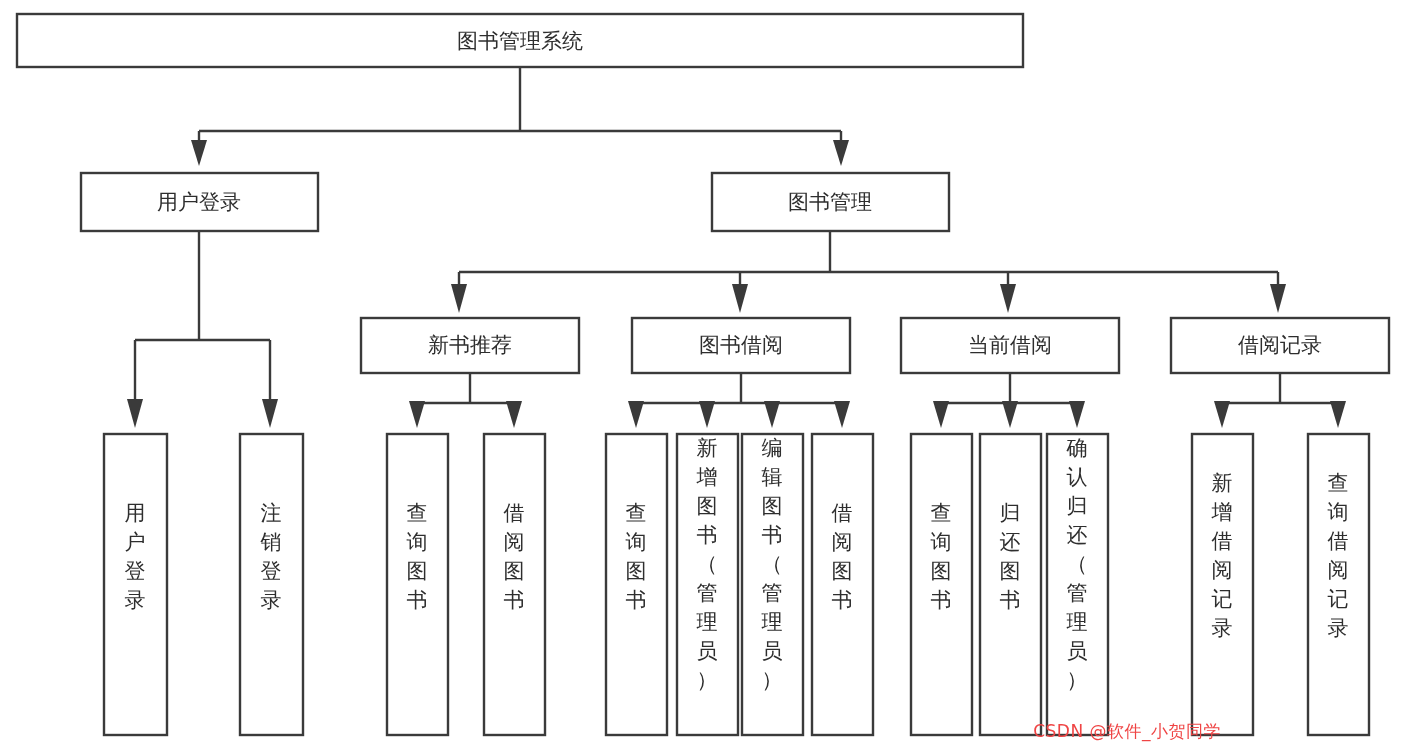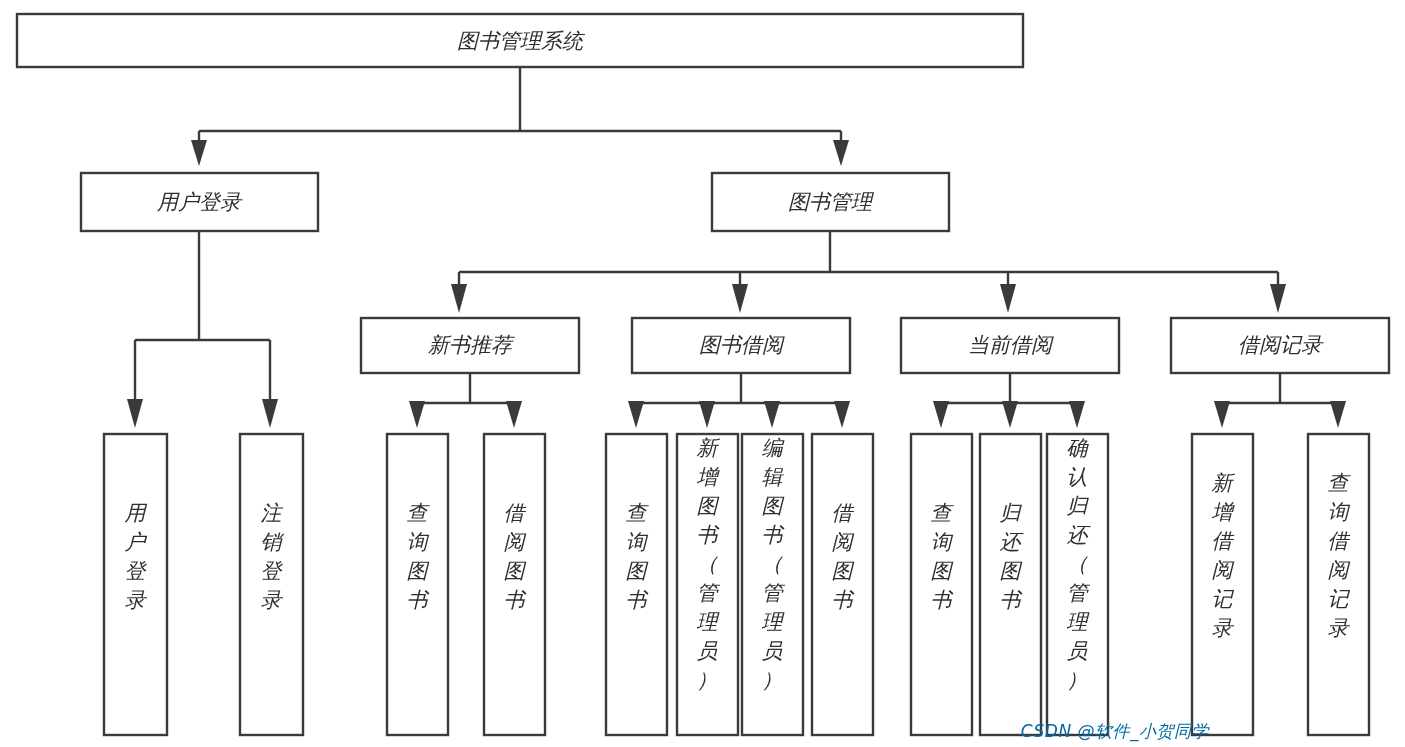--- a/index.html
+++ b/index.html
@@ -11,21 +11,20 @@
     width: 1405px;
     height: 747px;
     font-family: "DejaVu Sans", "Liberation Sans", sans-serif;
     overflow: hidden;
   }
   #diagram-root {
     position: relative;
     width: 1229px;
     height: 747px;
     background: #ffffff;
-    font-style: italic;
   }
   svg#flowchart {
     position: absolute;
     left: 0;
     top: 0;
     width: 1405px;
     height: 747px;
     display: block;
   }
   .node-box {
@@ -51,25 +50,25 @@
     dominant-baseline: middle;
   }
   .node-label-v {
     font-family: "DejaVu Sans", "Liberation Sans", sans-serif;
     font-size: 21px;
     fill: #2e2e2e;
     text-anchor: middle;
   }
   .watermark {
     position: absolute;
-    right: 20px;
+    right: 8px;
     bottom: 4px;
     font-family: "DejaVu Sans", "Liberation Sans", sans-serif;
     font-size: 17px;
-    color: #0369a1;
+    color: #ef4444;
     white-space: nowrap;
     letter-spacing: 0.5px;
     pointer-events: none;
   }
 </style>
 </head>
 <body>
 
 <div id="diagram-root">
 

